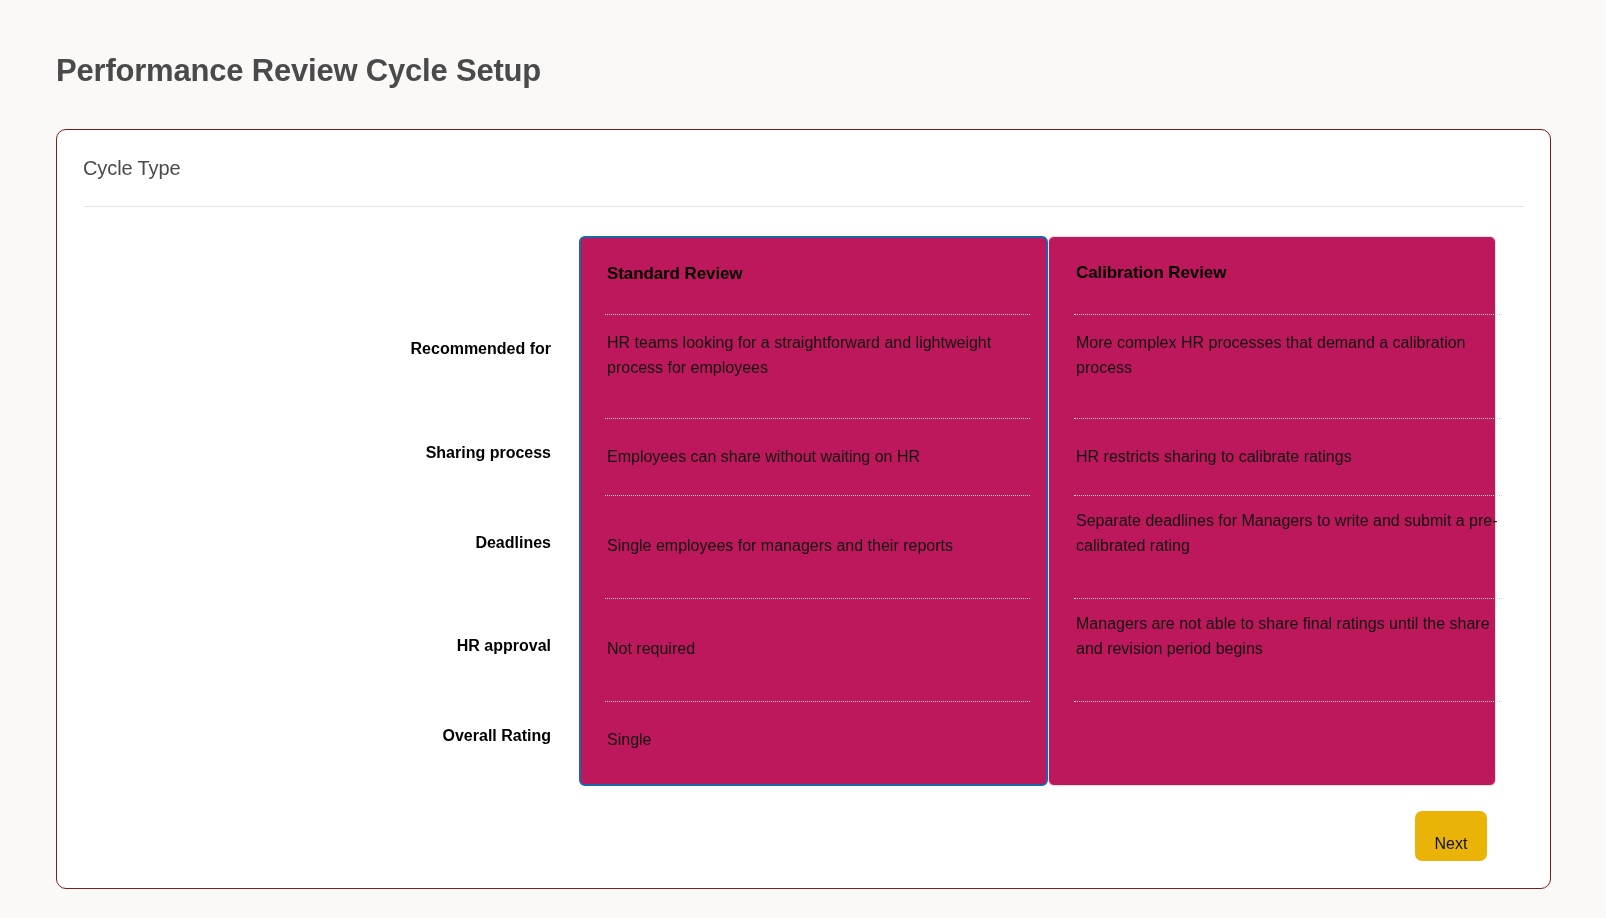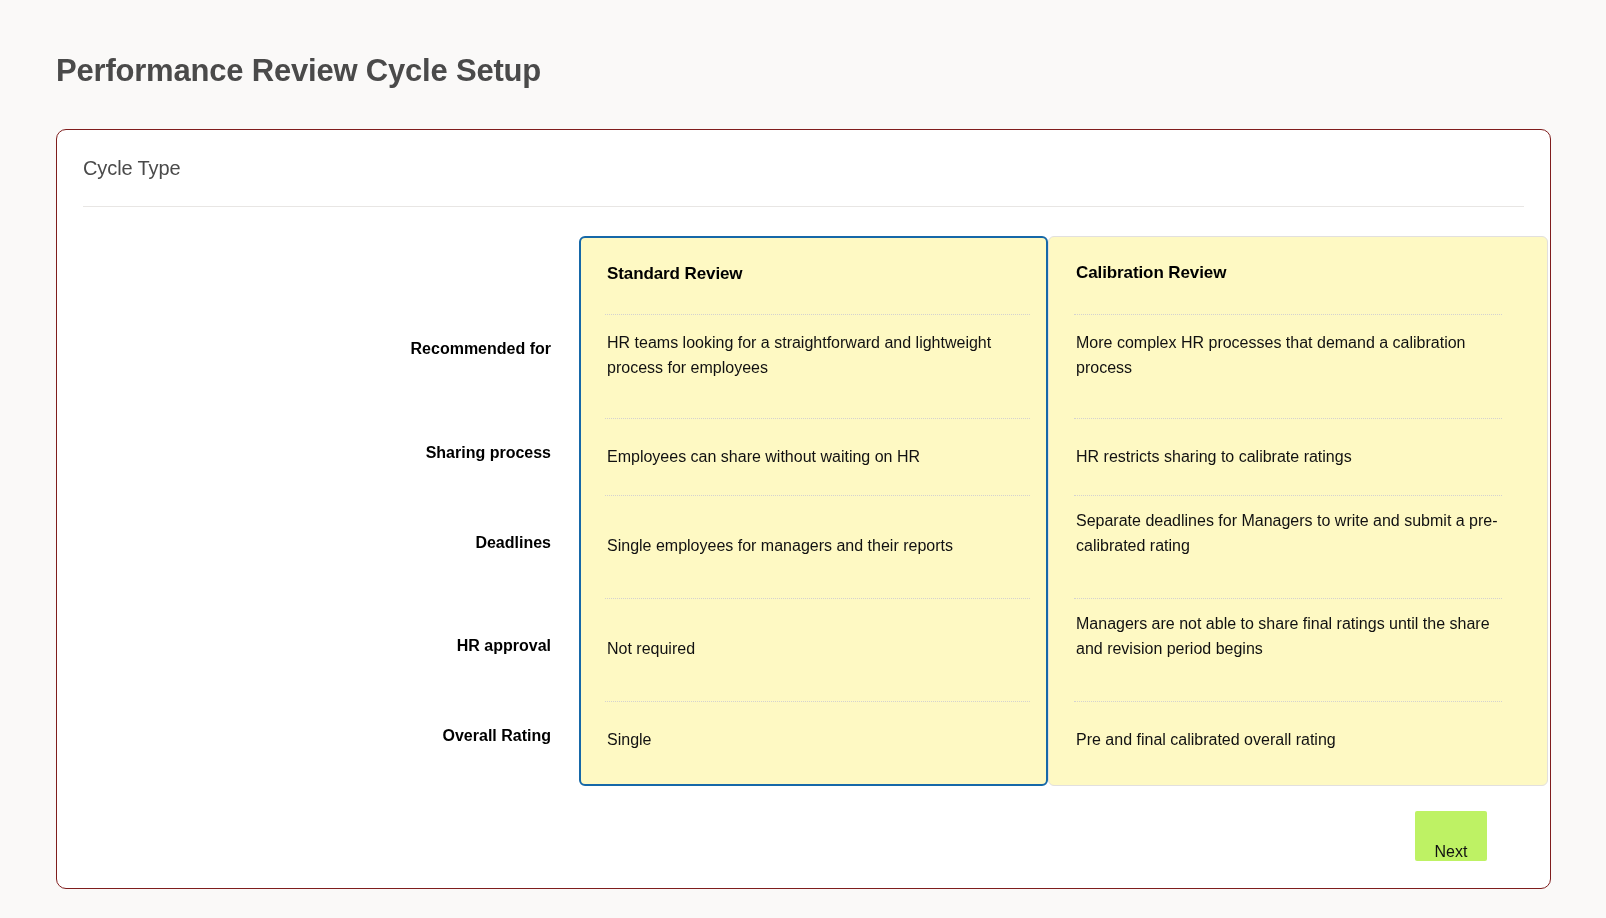--- a/index.html
+++ b/index.html
@@ -82,32 +82,32 @@
     font-weight: 700;
     color: #000000;
     text-align: right;
     line-height: 22px;
   }
 
   .opt-card {
     position: absolute;
     top: 0;
     height: 100%;
-    background: #fef9c3;
+    background: #be185d;
     border-radius: 6px;
   }
   .opt-card.standard {
     left: 496px;
     width: 469px;
     border: 2px solid #1668a8;
     z-index: 2;
   }
   .opt-card.calibration {
     left: 965px;
-    width: 500px;
+    width: 448px;
     border: 1px solid #e2e0de;
     z-index: 1;
   }
 
   .opt-title {
     position: absolute;
     top: 26px;
     left: 26px;
     font-size: 17px;
     font-weight: 700;
@@ -135,29 +135,29 @@
   }
   .opt-card.standard .dotline { width: 425px; }
   .opt-card.calibration .dotline { left: 25px; width: 428px; }
 
   .next-button {
     position: absolute;
     left: 1358px;
     top: 681px;
     width: 72px;
     height: 50px;
-    background: #bef264;
+    background: #eab308;
     border: none;
-    border-radius: 2px;
+    border-radius: 7px;
     font-family: "Liberation Sans", "DejaVu Sans", sans-serif;
     font-size: 16px;
     font-weight: 500;
     color: #111111;
     cursor: pointer;
-    padding: 16px;
+    padding: 8px;
     line-height: 50px;
     text-align: center;
   }
 </style>
 </head>
 <body>
 
 <h1 class="page-title">Performance Review Cycle Setup</h1>
 
 <section class="panel">
@@ -203,20 +203,19 @@
       <div class="dotline" style="top:181px;"></div>
       <div class="cell" style="top:207px;">HR restricts sharing to calibrate ratings</div>
 
       <div class="dotline" style="top:258px;"></div>
       <div class="cell" style="top:271px;">Separate deadlines for Managers to write and submit a pre-calibrated rating</div>
 
       <div class="dotline" style="top:361px;"></div>
       <div class="cell" style="top:374px;">Managers are not able to share final ratings until the share and revision period begins</div>
 
       <div class="dotline" style="top:464px;"></div>
-      <div class="cell" style="top:490px;">Pre and final calibrated overall rating</div>
     </div>
 
   </div>
 
   <button class="next-button">Next</button>
 
 </section>
 
 </body></html>

